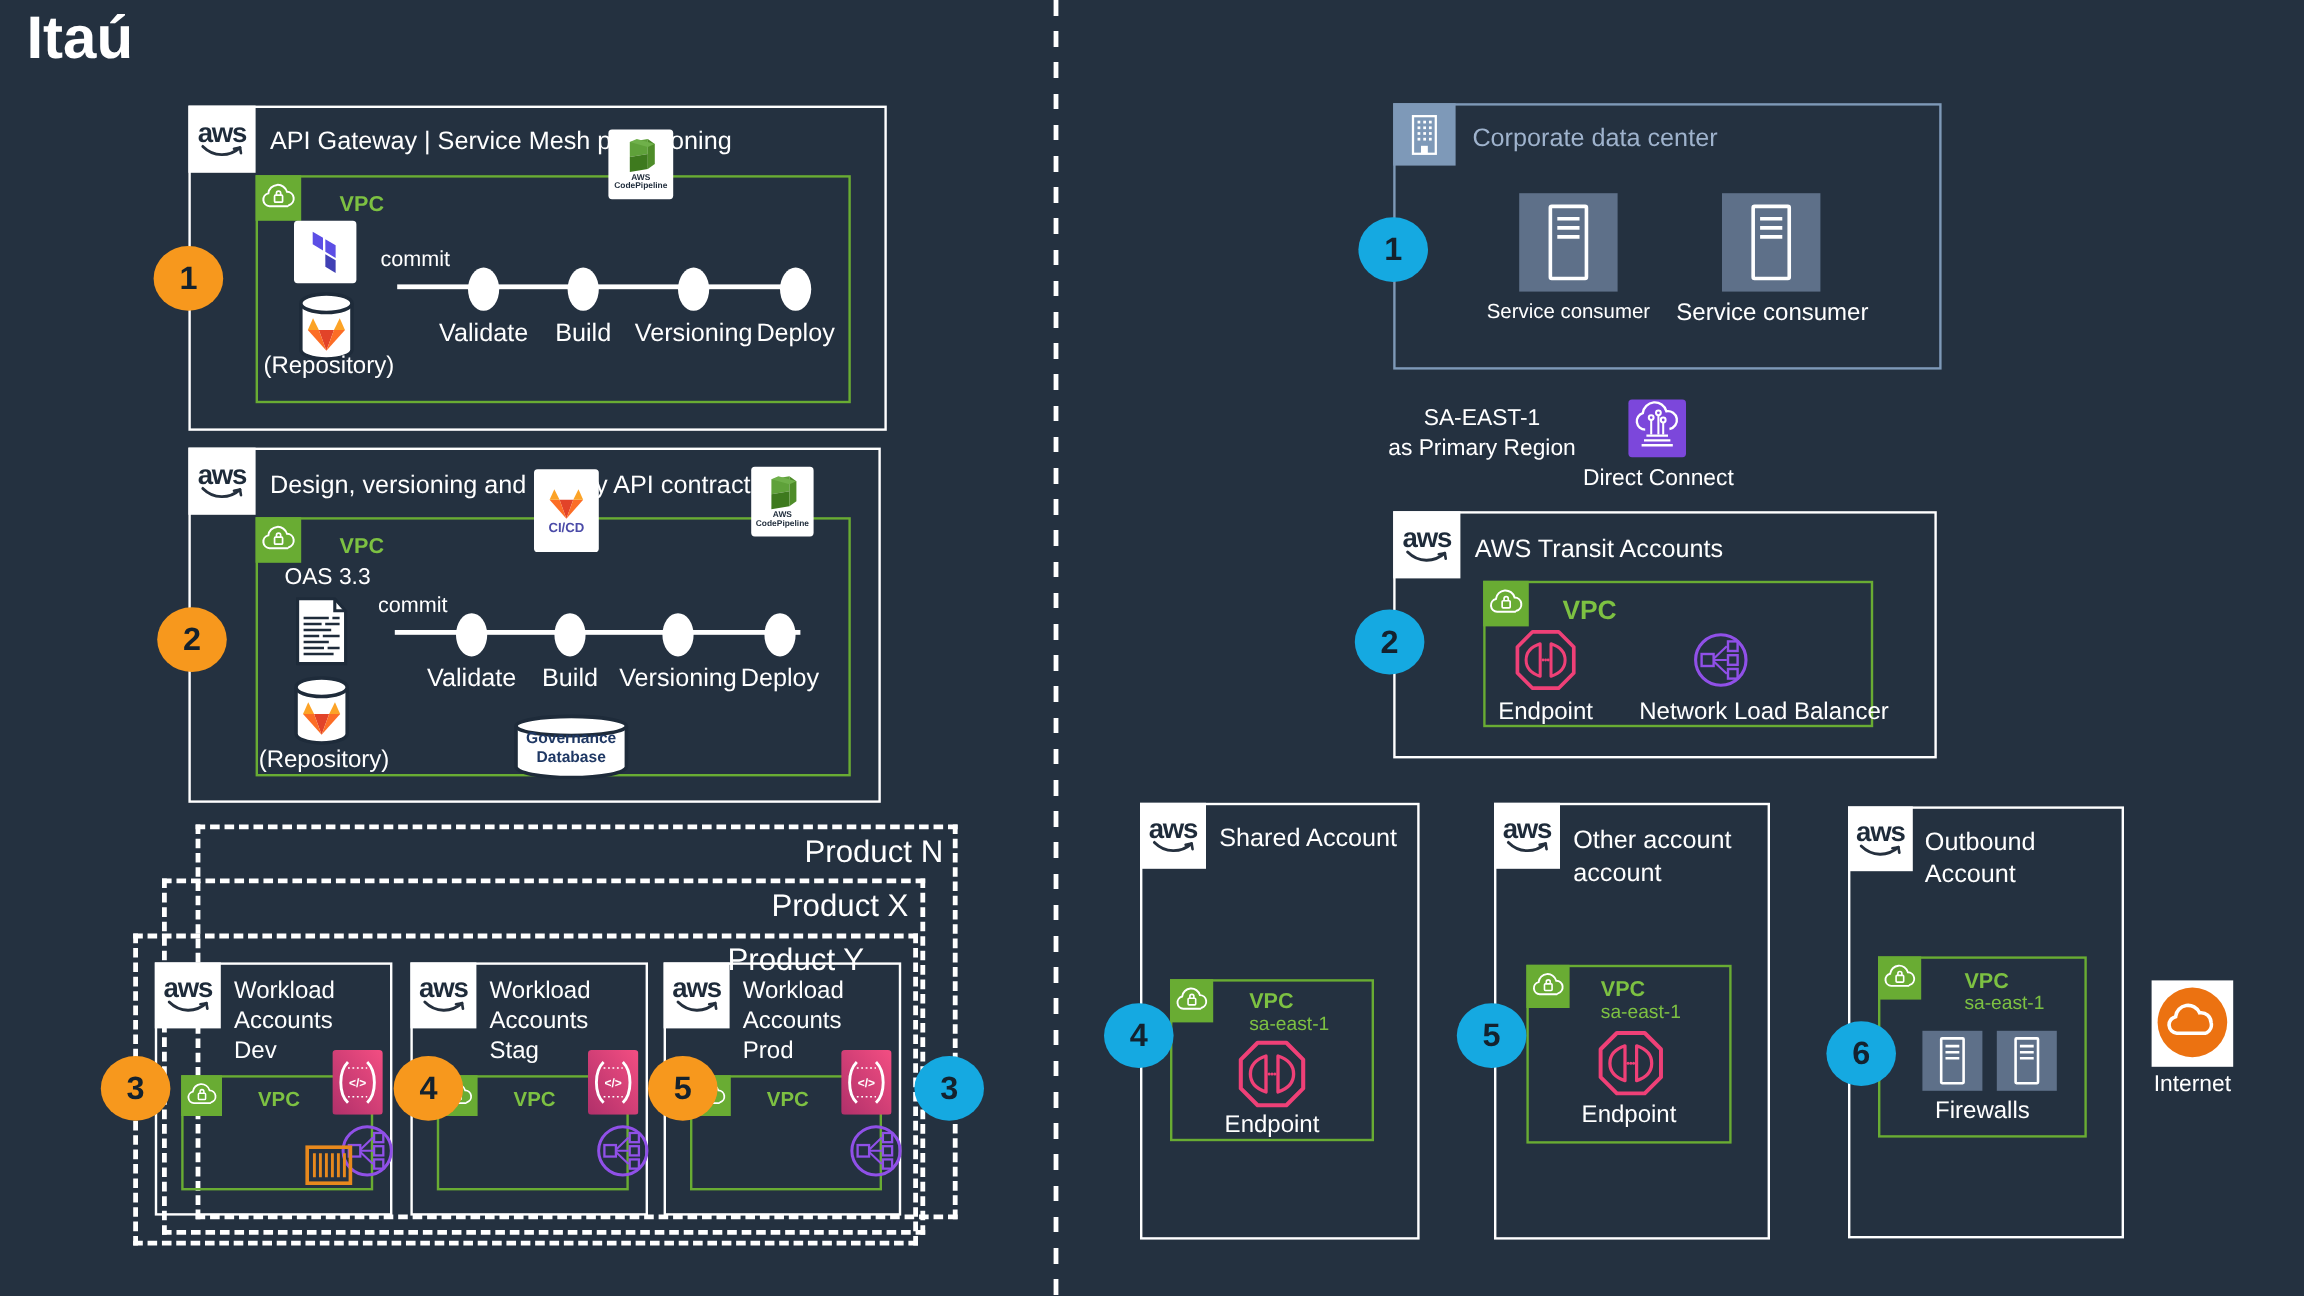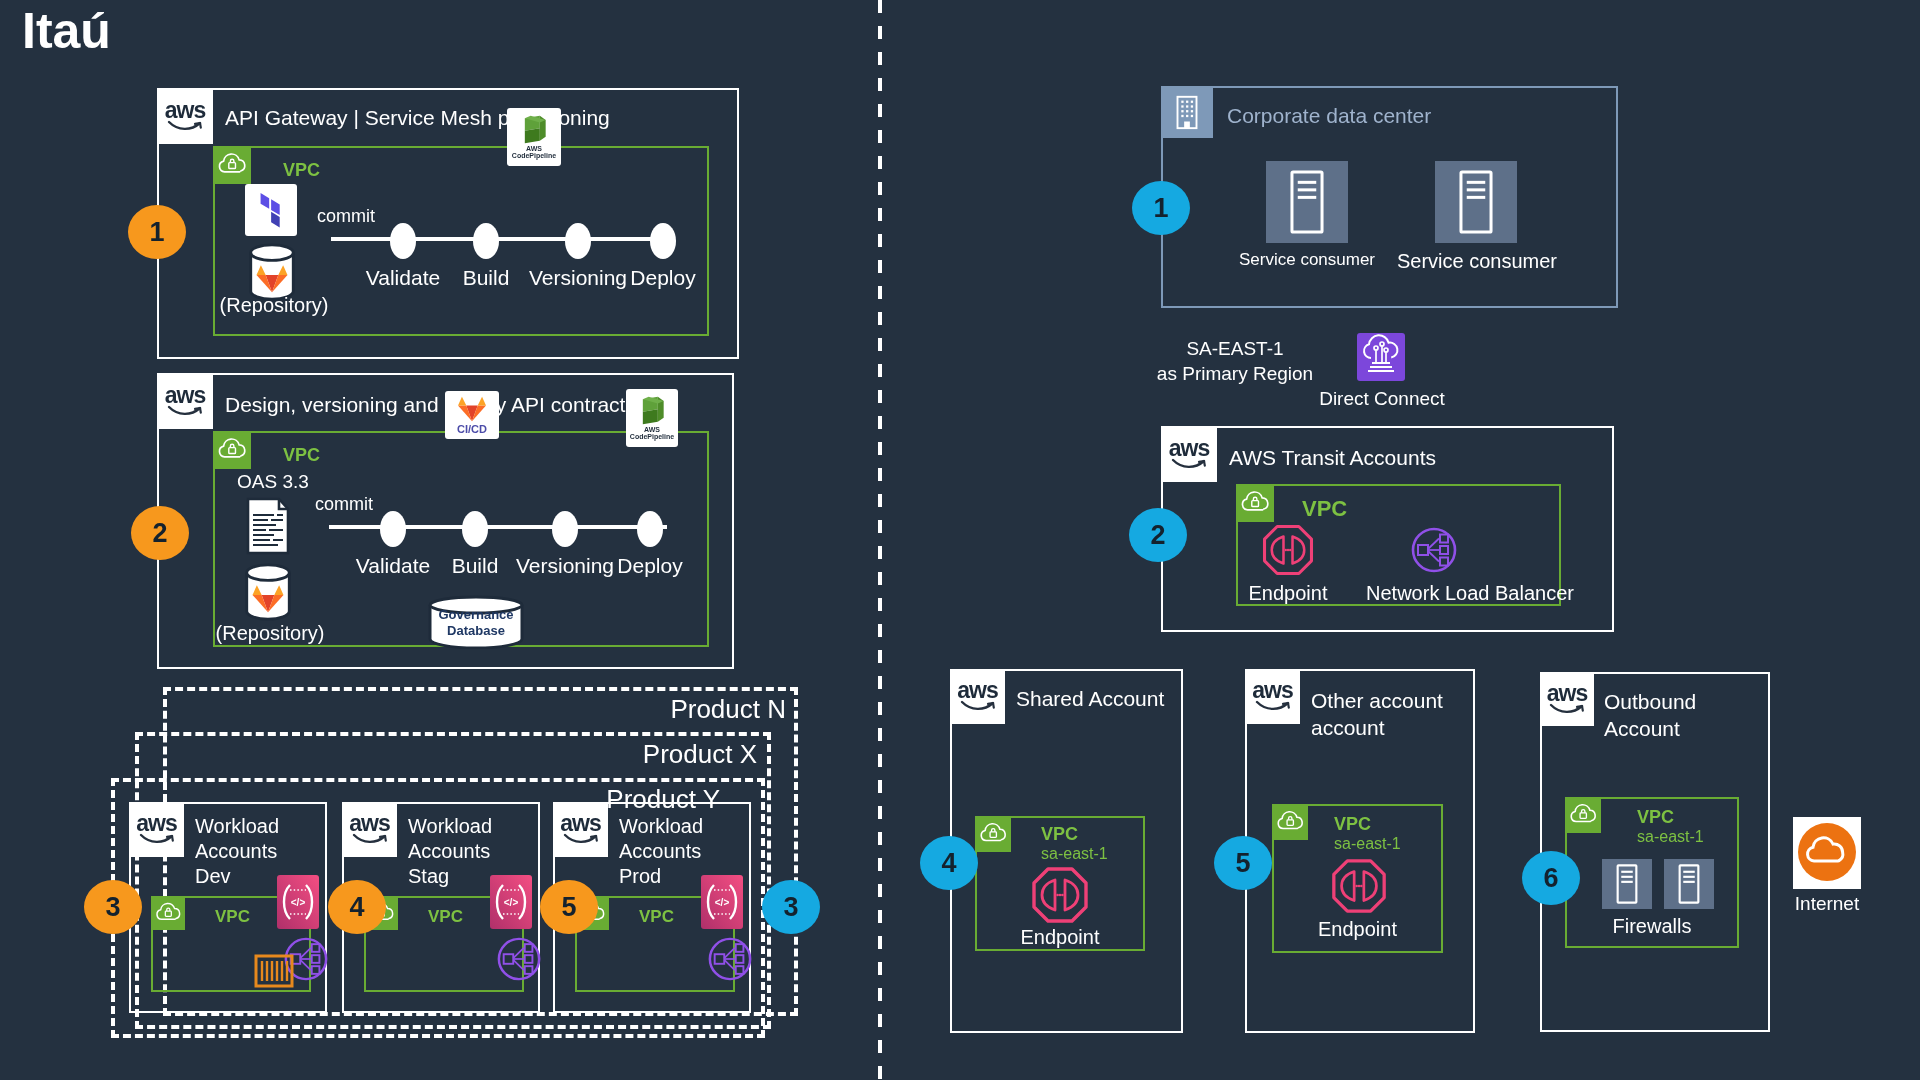--- a/index.html
+++ b/index.html
@@ -177,21 +177,21 @@
       <div class="pline" style="left:114px;top:92px;width:338px;"></div>
       <div class="pc" style="left:165px;top:78px;"></div>
       <div class="pc" style="left:247px;top:78px;"></div>
       <div class="pc" style="left:337px;top:78px;"></div>
       <div class="pc" style="left:422px;top:78px;"></div>
       <div class="plbl" style="left:178px;top:121px;">Validate</div>
       <div class="plbl" style="left:260px;top:121px;">Build</div>
       <div class="plbl" style="left:350px;top:121px;">Versioning</div>
       <div class="plbl" style="left:435px;top:121px;">Deploy</div>
 
-      <div class="iconbox" style="left:230px;top:-42px;width:54px;height:48px;">
+      <div class="iconbox" style="left:230px;top:-42px;width:54px;height:69px;">
         <span>
             <svg viewBox="0 0 36 32" width="34" height="28">
               <polygon points="18,30 11.5,12 24.5,12" fill="#E24329"></polygon>
               <polygon points="18,30 2,12 11.5,12" fill="#FC6D26"></polygon>
               <polygon points="18,30 24.5,12 34,12" fill="#FC6D26"></polygon>
               <polygon points="2,12 6.5,2 11.5,12" fill="#FCA326"></polygon>
               <polygon points="24.5,12 29.5,2 34,12" fill="#FCA326"></polygon>
             </svg>
           </span>
         <span class="cap" style="font-size:11px;line-height:12px;color:#4B4BA8;">CI/CD</span>

